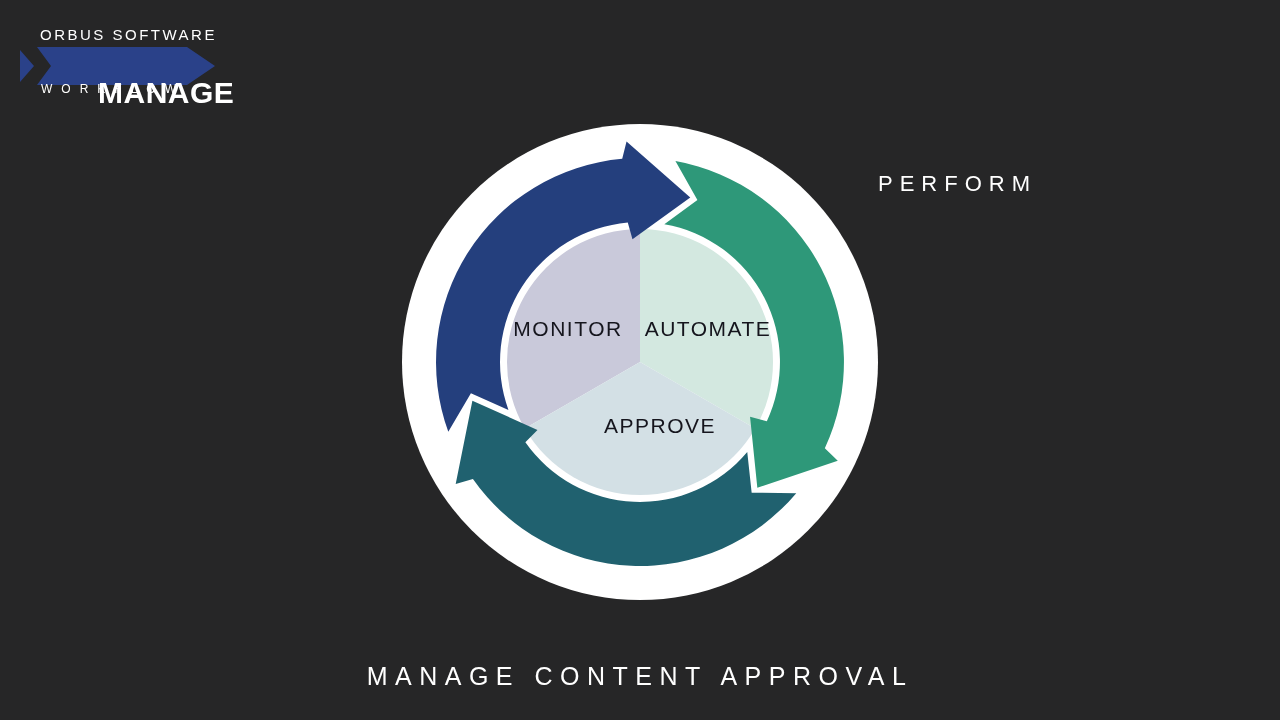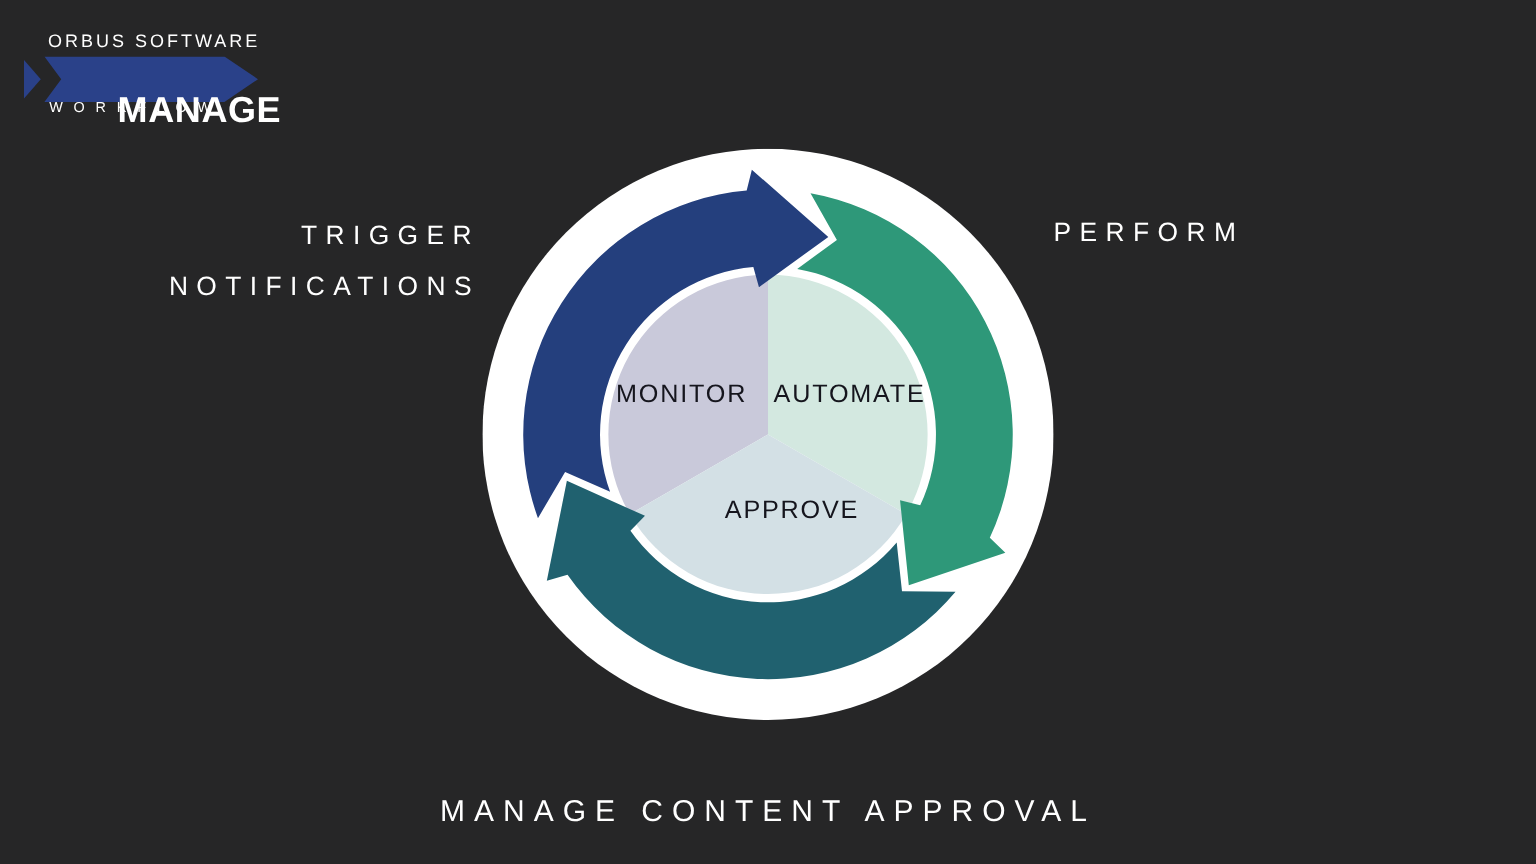--- a/index.html
+++ b/index.html
@@ -32,21 +32,21 @@
     position:absolute;transform:translate(-50%,-50%);
     color:#15151d;font-size:21px;letter-spacing:1.5px;white-space:nowrap;
   }
 
   
   .outer-label{
     position:absolute;color:#ffffff;font-size:22px;letter-spacing:7px;
     line-height:43px;white-space:nowrap;font-weight:400;
   }
   .label-left{left:0;top:174px;width:400px;text-align:right;}
-  .label-right{left:878px;top:172px;text-align:center;}
+  .label-right{left:878px;top:162px;text-align:center;}
   .label-bottom{
     position:absolute;left:0;top:662px;width:1280px;text-align:center;
     color:#ffffff;font-size:25px;letter-spacing:7.5px;white-space:nowrap;
   }
   .footnote{
     position:absolute;right:25px;top:680px;
     color:#dcdcdc;font-size:13.5px;letter-spacing:1.8px;white-space:nowrap;
   }
 </style>
 </head>
@@ -75,24 +75,20 @@
 
     <path transform="rotate(250)" d="M 0 -204 A 204 204 0 0 1 197 52.8 L 211.9 62.8 L 137.4 103.5 L 117.9 34.9 L 135.2 36.2 A 140 140 0 0 0 0 -140 L 28.4 -169.6 Z" fill="#243f7d"></path>
     <path transform="rotate(10)" d="M 0 -204 A 204 204 0 0 1 197 52.8 L 211.9 62.8 L 137.4 103.5 L 117.9 34.9 L 135.2 36.2 A 140 140 0 0 0 0 -140 L 28.4 -169.6 Z" fill="#2e9879"></path>
     <path transform="rotate(130)" d="M 0 -204 A 204 204 0 0 1 197 52.8 L 211.9 62.8 L 137.4 103.5 L 117.9 34.9 L 135.2 36.2 A 140 140 0 0 0 0 -140 L 28.4 -169.6 Z" fill="#20616f"></path>
   </svg>
 
   <div class="pie-label" style="left:568px;top:329px;text-align:center;">MONITOR</div>
   <div class="pie-label" style="left:708px;top:329px;">AUTOMATE</div>
   <div class="pie-label" style="left:640px;top:426px;margin-left:20px;">APPROVE</div>
 
-  <div class="outer-label label-left">
-    <div>TRIGGER</div>
-    <div>NOTIFICATIONS</div>
-  </div>
 
   <div class="outer-label label-right">
     <div>PERFORM</div>
   </div>
 
   <div class="label-bottom">MANAGE CONTENT APPROVAL</div>
 
 
 </div>
 

